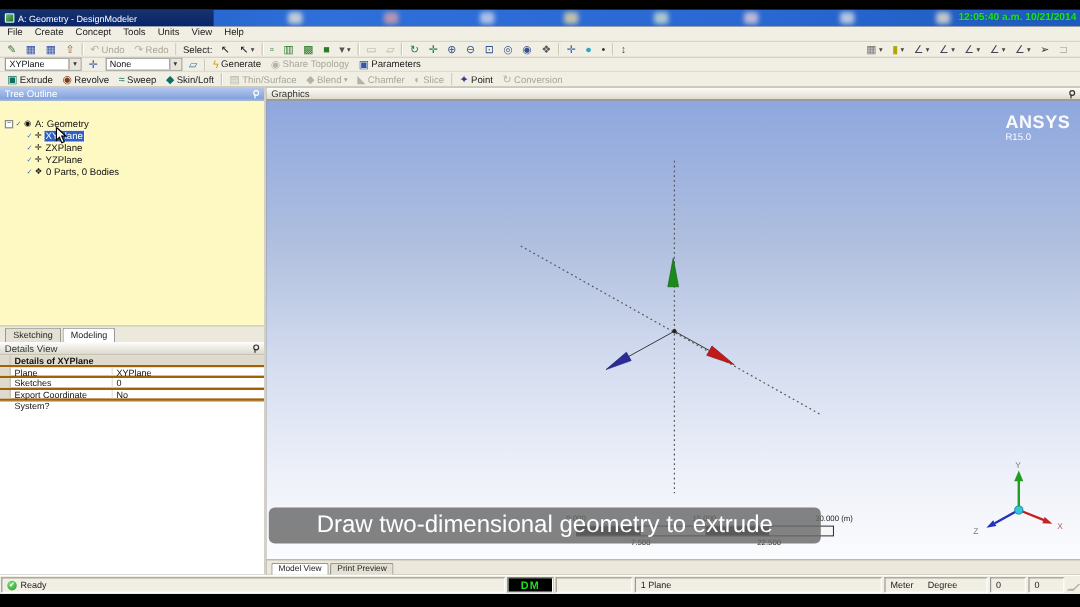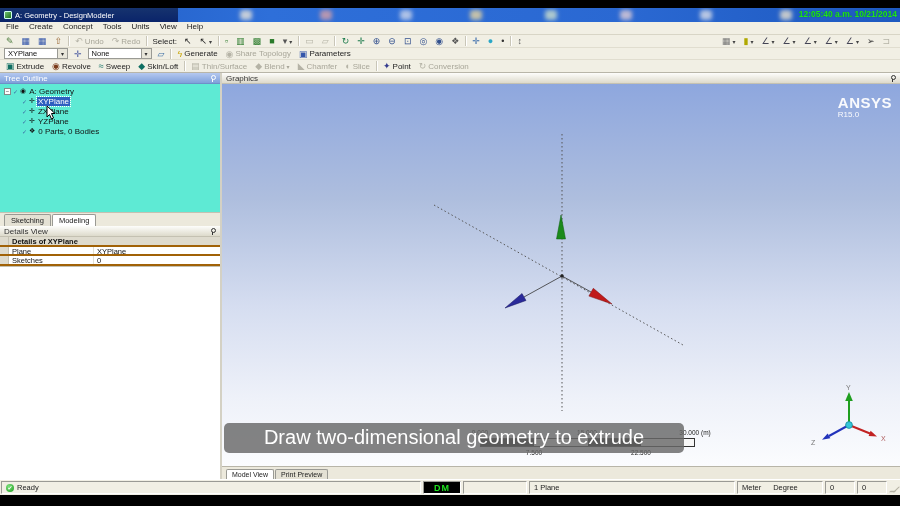--- a/index.html
+++ b/index.html
@@ -43,21 +43,21 @@
 
   
   .left-panel { position:absolute; left:0; top:73px; width:222px; height:406px; background:#fff; border-right:2px solid #d4d1c4; }
   .panel-header { height:11px; display:flex; align-items:center; justify-content:space-between; padding:0 4px; font-size:8px; }
   .hdr-blue { background:linear-gradient(180deg,#b4c8f0,#7fa0da); color:#fff; border-bottom:1px solid #6f8fc9; }
   .hdr-light { background:linear-gradient(180deg,#fdfdfb,#dddacb); color:#333; border-bottom:1px solid #c4c1b2; }
   .pin { position:relative; width:7px; height:8px; flex:none; }
   .pin::before { content:""; position:absolute; left:2px; top:1px; width:3px; height:3px; border:1px solid currentColor; border-radius:50%; }
   .pin::after { content:""; position:absolute; left:3px; top:5px; width:1px; height:3px; background:currentColor; }
 
-  .tree-body { position:relative; height:128px; background:#5eead4; overflow:hidden; font-size:8px; color:#111; padding-top:2px; }
+  .tree-body { position:relative; height:187px; background:#fef9c3; overflow:hidden; font-size:8px; color:#111; padding-top:14px; }
   .tree-row { display:flex; align-items:center; gap:2px; height:10px; padding-left:4px; white-space:nowrap; }
   .tree-row.lv1 { padding-left:22px; }
   .expander { width:7px; height:7px; border:1px solid #888; background:#fff; font-size:6px; line-height:5px; text-align:center; color:#333; flex:none; }
   .tcheck { color:#3a6ea5; font-size:6px; }
   .ticon { font-size:7px; }
   .tlabel { padding:0 1px; }
   .tree-row.selected .tlabel { background:#2f5fc0; color:#fff; outline:1px dotted #fff; }
   .cursor-svg { position:absolute; left:46px; top:22px; z-index:3; }
 
   .mode-tabs { height:14px; background:#ece9dc; border-top:1px solid #c4c1b2; display:flex; align-items:flex-end; padding-left:4px; gap:1px; }
@@ -426,20 +426,25 @@
             <span class="dt-label">Plane</span>
             <span class="dt-value">XYPlane</span>
           </div>
 
           <div class="dt-row">
             <span class="dt-gutter"></span>
             <span class="dt-label">Sketches</span>
             <span class="dt-value">0</span>
           </div>
 
+          <div class="dt-row">
+            <span class="dt-gutter"></span>
+            <span class="dt-label">Export Coordinate System?</span>
+            <span class="dt-value">No</span>
+          </div>
         </div>
     </div>
   </div>
 
   <div class="graphics-panel">
     <div class="graphics-header panel-header hdr-light">
       <span>Graphics</span>
       <span class="pin"></span>
     </div>
     <div class="viewport">

